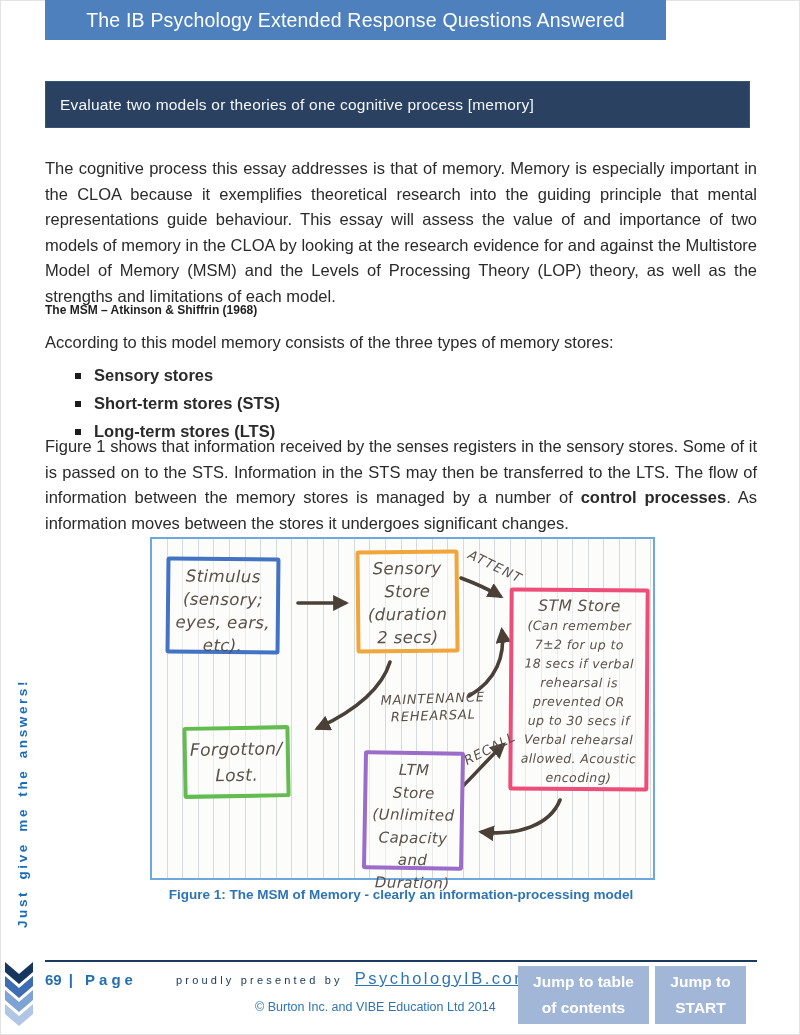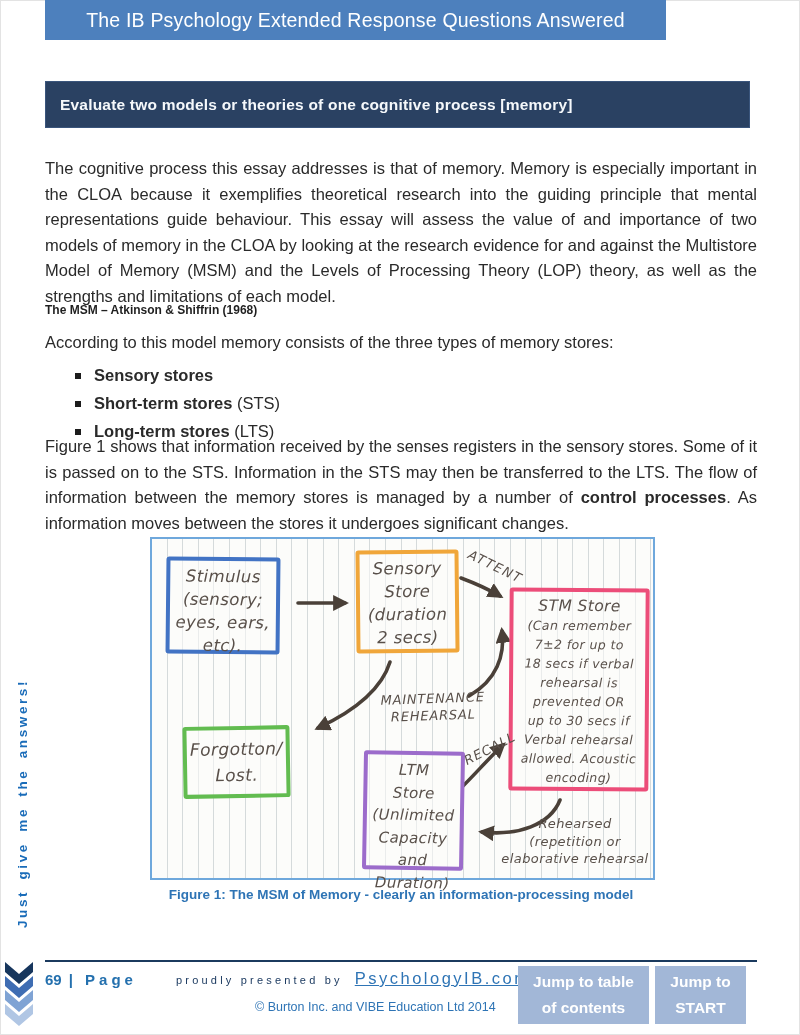--- a/index.html
+++ b/index.html
@@ -12,32 +12,32 @@
 
   
   .book-title-bar {
     position:absolute; left:45px; top:0; width:621px; height:40px;
     background:#4d80bd; color:#ffffff; font-size:19.5px; font-weight:400;
     display:flex; align-items:center; justify-content:center; letter-spacing:0.2px;
   }
   .question-banner {
     position:absolute; left:45px; top:81px; width:705px; height:47px;
     background:#2a4162; border:1px solid #3a557c; color:#f5f8fb;
-    font-size:15.5px; font-weight:bold; display:flex; align-items:center;
+    font-size:15.5px; font-weight:normal; display:flex; align-items:center;
     padding-left:14px; letter-spacing:0.2px;
   }
 
   
   .para { position:absolute; left:45px; width:712px; font-size:16.5px;
     line-height:25.5px; text-align:justify; color:#2a2a2a; }
   .para1 { top:156px; }
   .msm-heading { position:absolute; left:45px; top:303px; font-size:12px;
     font-weight:bold; color:#1f1f1f; }
   .intro-line { position:absolute; left:45px; top:333px; font-size:16.5px; color:#2a2a2a; }
-  .bullet-list { position:absolute; left:75px; top:361px; list-style:none; }
+  .bullet-list { position:absolute; left:75px; top:361px; list-style:none;font-weight:bold; }
   .bullet-list li { font-size:16.5px; line-height:28px; color:#2a2a2a; }
   .bullet-sq { display:inline-block; width:6px; height:6px; background:#1c1c1c;
     margin-right:13px; vertical-align:2px; }
   .para2 { top:434px; }
 
   
   .figure {
     position:absolute; left:150px; top:537px; width:505px; height:343px;
     border:2px solid #6fa8dc; background:
       repeating-linear-gradient(to right, #fcfcfa 0px, #fcfcfa 14.6px, #d5dadb 14.6px, #d5dadb 15.6px);
@@ -159,23 +159,20 @@
   <div class="hbox hand box-ltm">LTM
 Store
 (Unlimited
 Capacity and
 Duration)</div>
 
   <div class="flabel hand lbl-attent">ATTENT</div>
   <div class="flabel hand lbl-maint">MAINTENANCE
 REHEARSAL</div>
   <div class="flabel hand lbl-recall">RECALL</div>
-  <div class="flabel hand lbl-rehearsed">Rehearsed
-(repetition or
-elaborative rehearsal</div>
 </div>
 
 <div class="figure-caption">Figure 1: The MSM of Memory - clearly an information-processing model</div>
 
 <div class="vertical-text">Just give me the answers!</div>
 
 <div class="footer-rule"></div>
 
 <svg class="chevron-logo" width="30" height="66" viewBox="0 0 30 66" xmlns="http://www.w3.org/2000/svg">
   <path d="M1,0 L15,12 L29,0 L29,10 L15,22 L1,10 Z" fill="#17365d"></path>

